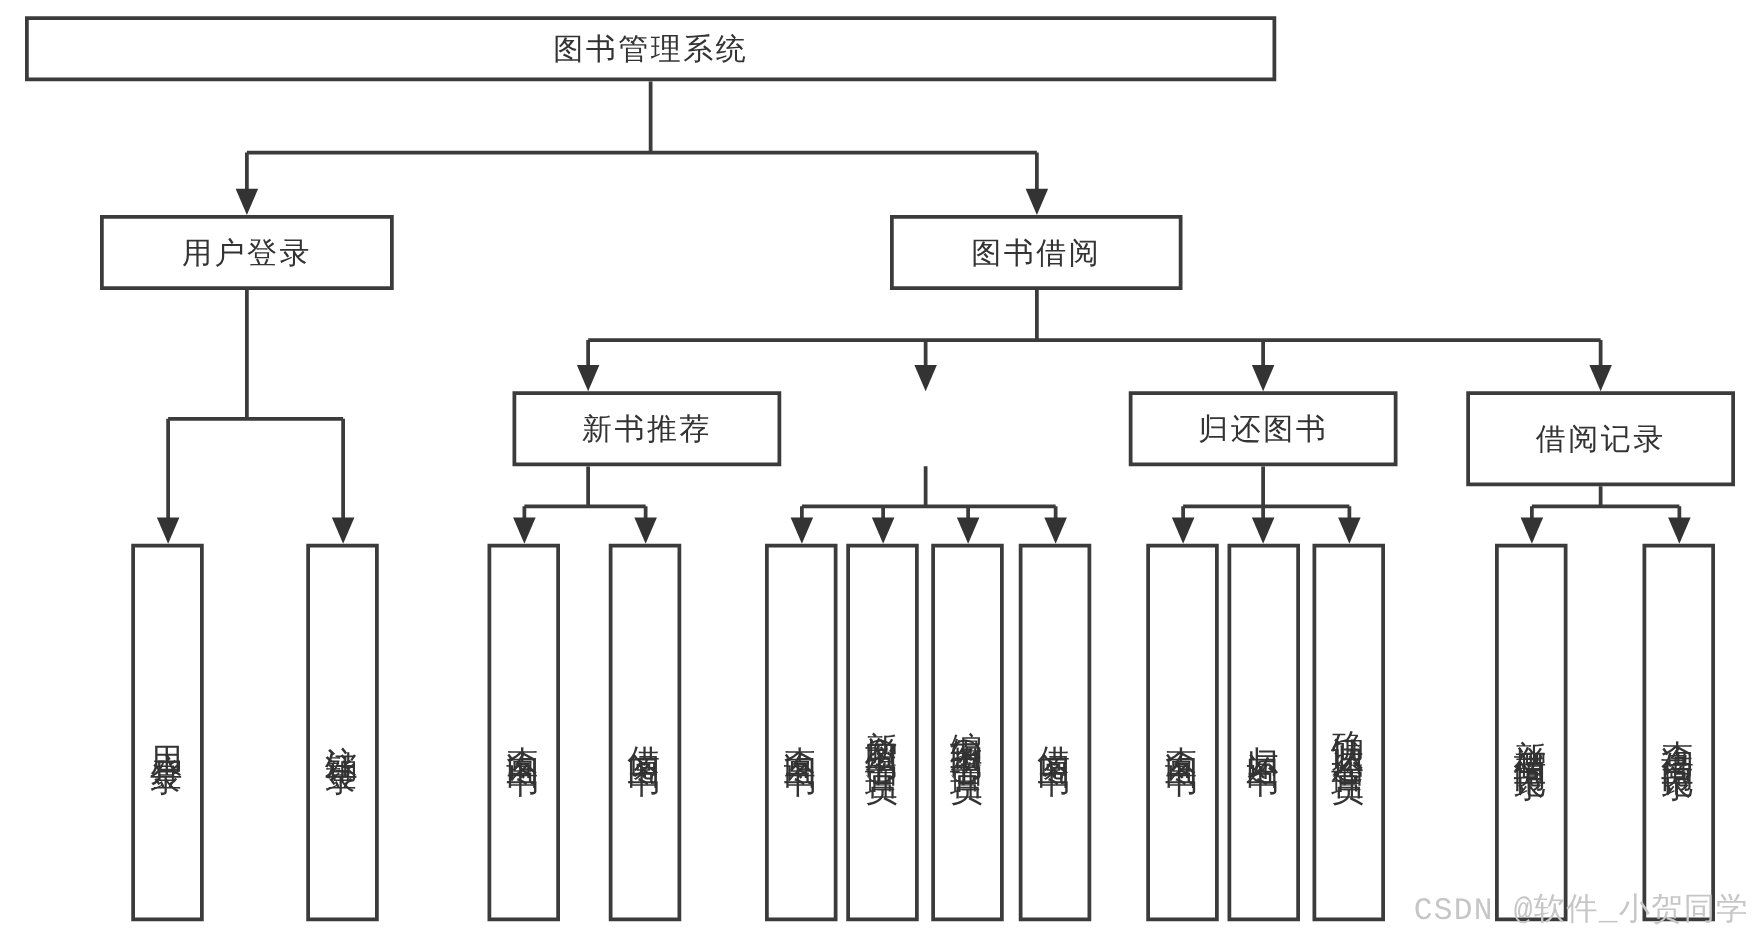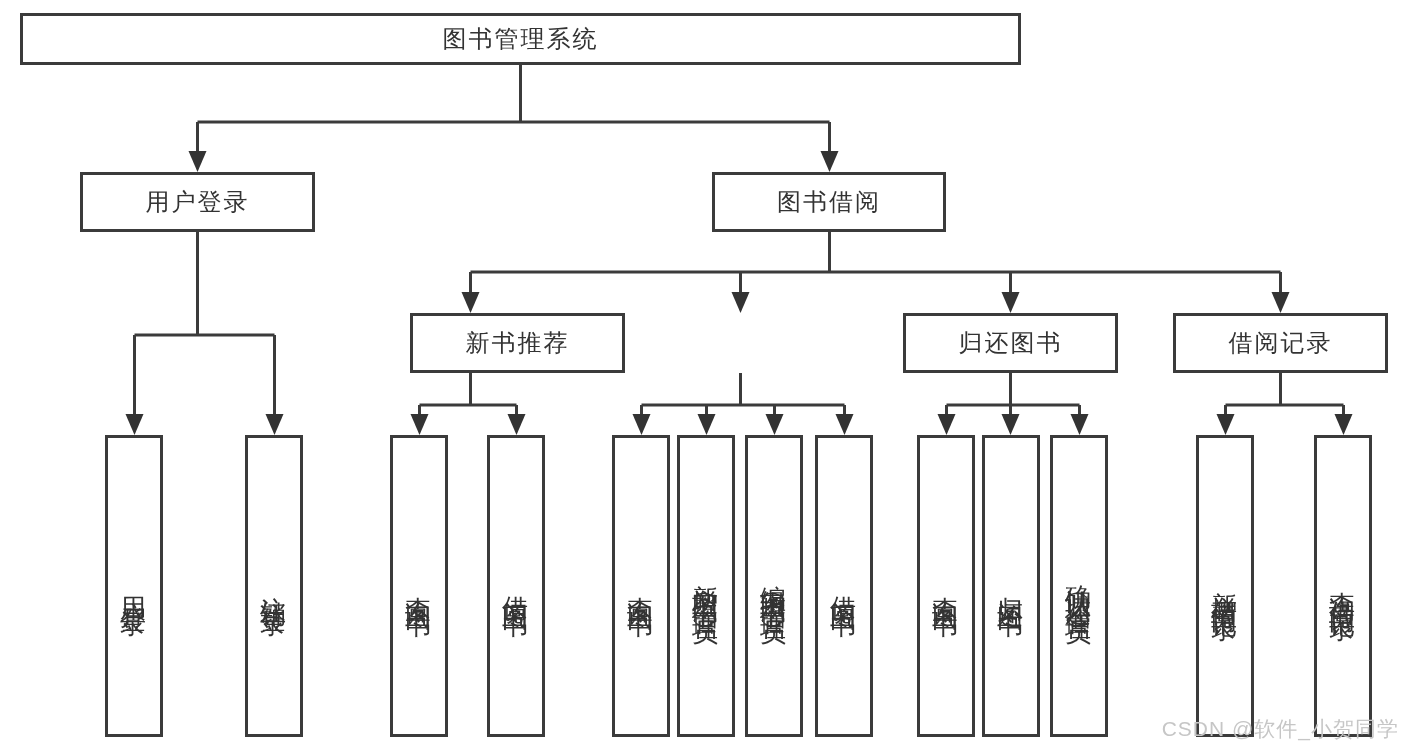--- a/index.html
+++ b/index.html
@@ -13,21 +13,21 @@
     border:3px solid #3b3b3b; color:#333333;
     display:flex; align-items:center; justify-content:center;
     font-size:24px; letter-spacing:2px; white-space:nowrap;
   }
   .v {
     writing-mode:vertical-rl; text-orientation:mixed;
     font-size:26px; letter-spacing:5px; white-space:normal;
   }
   .watermark {
     position:absolute; right:6px; bottom:4px;
-    font-size:21px; color:#c6c6c6; letter-spacing:1px; z-index:5;
+    font-size:25px; color:#c6c6c6; letter-spacing:1px; z-index:5;font-family:Liberation Mono, monospace;
   }
 </style>
 </head>
 <body>
 
 <div class="stage">
 
   <svg class="connectors" width="1405" height="747" viewBox="0 0 1405 747" fill="none" stroke="#3b3b3b" stroke-width="3">
 
     <g>
@@ -78,21 +78,21 @@
     </g>
   </svg>
 
   <div class="box" style="left:20px; top:13px; width:1001px; height:52px;">图书管理系统</div>
 
   <div class="box" style="left:80px; top:172px; width:235px; height:60px;">用户登录</div>
   <div class="box" style="left:712px; top:172px; width:234px; height:60px;">图书借阅</div>
 
   <div class="box" style="left:363px; top:313px; width:215px; height:60px;margin-left:47px;">新书推荐</div>
   <div class="box" style="left:903px; top:313px; width:215px; height:60px;">归还图书</div>
-  <div class="box" style="left:1173px; top:313px; width:215px; height:60px;">借阅记录</div>
+  <div class="box" style="left:1173px; top:313px; width:215px; height:76px;">借阅记录</div>
 
   <div class="box v" style="left:105px; top:435px; width:58px; height:302px;">用户登录</div>
   <div class="box v" style="left:245px; top:435px; width:58px; height:302px;">注销登录</div>
 
   <div class="box v" style="left:390px; top:435px; width:58px; height:302px;">查询图书</div>
   <div class="box v" style="left:487px; top:435px; width:58px; height:302px;">借阅图书</div>
 
   <div class="box v" style="left:612px; top:435px; width:58px; height:302px;">查询图书</div>
   <div class="box v" style="left:677px; top:435px; width:58px; height:302px;">新增图书（管理员）</div>
   <div class="box v" style="left:745px; top:435px; width:58px; height:302px;">编辑图书（管理员）</div>

